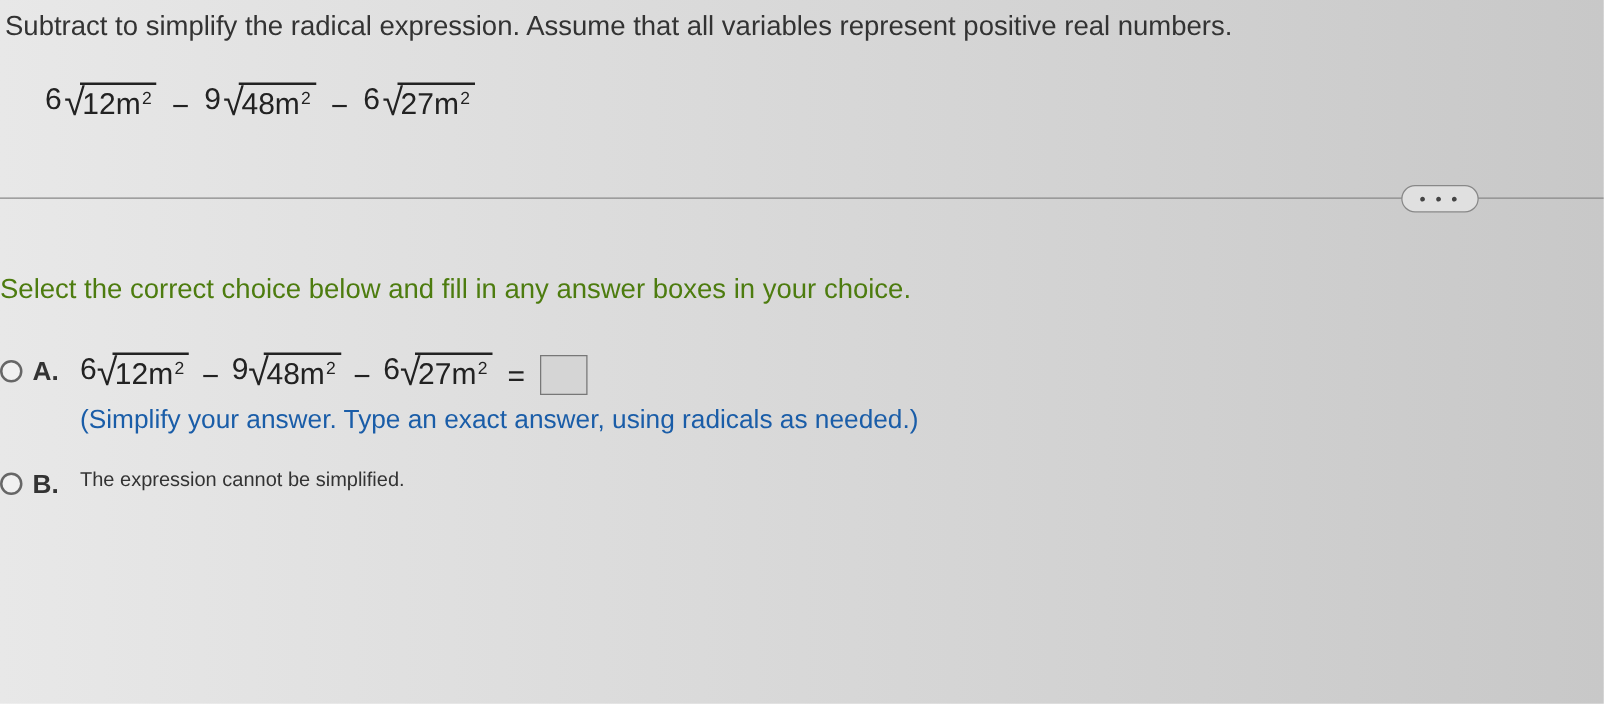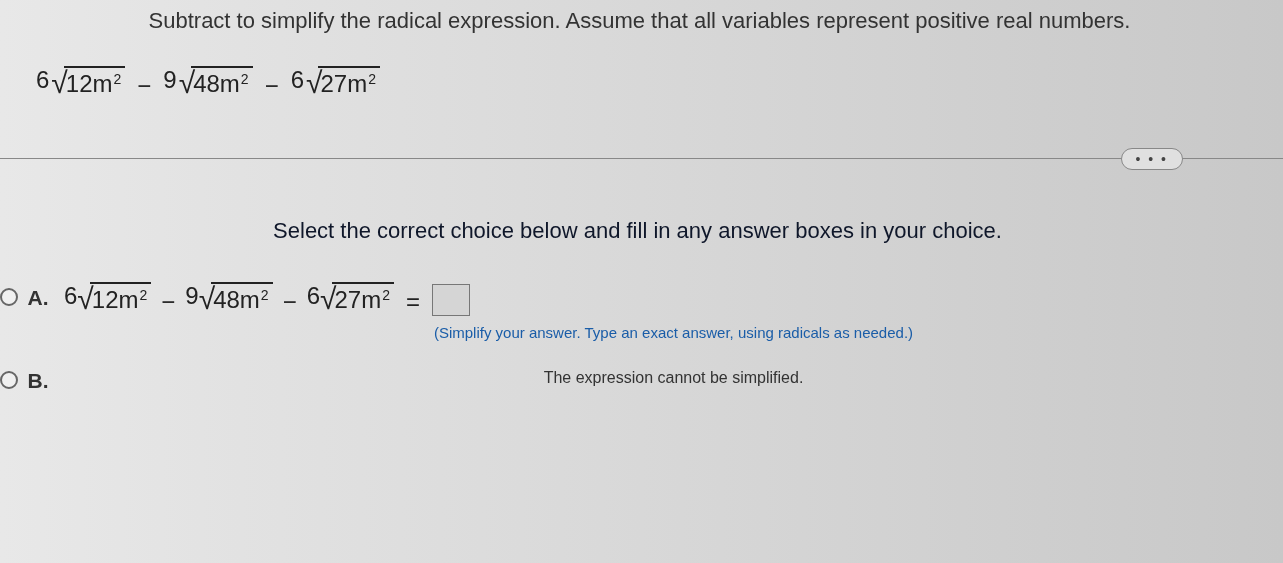--- a/index.html
+++ b/index.html
@@ -1,19 +1,18 @@
 <!DOCTYPE html>
 <html><head>
   <meta charset="utf-8">
   <style>
     * {
       margin: 0;
       padding: 0;
       box-sizing: border-box;
-      text-align: center;
     }
     body {
       font-family: Arial, Helvetica, sans-serif;
       background: linear-gradient(90deg, #e8e8e8 0%, #d8d8d8 50%, #c8c8c8 100%);
       width: 1283px;
       height: 563px;
       padding: 8px 0 0 0;
       color: #2a2a2a;
       position: relative;
     }
@@ -84,21 +83,21 @@
       border: 1px solid #888;
       border-radius: 12px;
       padding: 2px 14px;
       font-size: 14px;
       letter-spacing: 2px;
       color: #444;
       cursor: pointer;
     }
     .instruction {
       font-size: 22px;
-      color: #0f172a;
+      color: #4d7c0f;
       padding: 0 8px 30px 0;
     }
     .choice {
       display: flex;
       align-items: flex-start;
       padding: 8px 0 16px 0;
     }
     .radio {
       width: 18px;
       height: 18px;
@@ -136,21 +135,21 @@
     .answer-box {
       width: 38px;
       height: 32px;
       border: 1px solid #777;
       background: #d5d5d5;
       display: inline-block;
       position: relative;
       top: 2px;
     }
     .hint {
-      font-size: 15px;
+      font-size: 21px;
       color: #1a5da8;
     }
     .choice-text {
       font-size: 16px;
       color: #333;
       margin-top: 4px;
     }
   </style>
 </head>
 <body>

